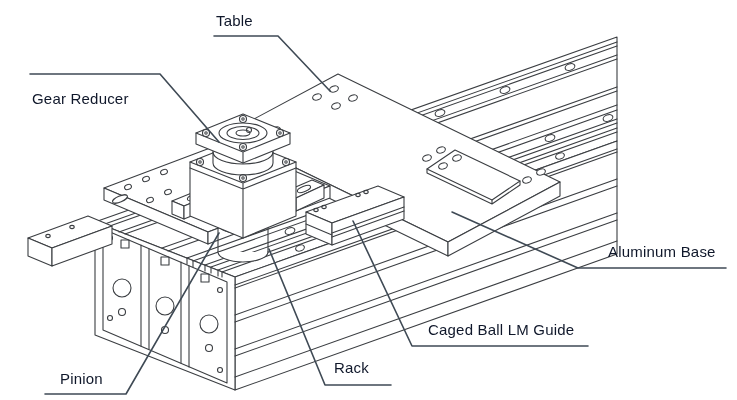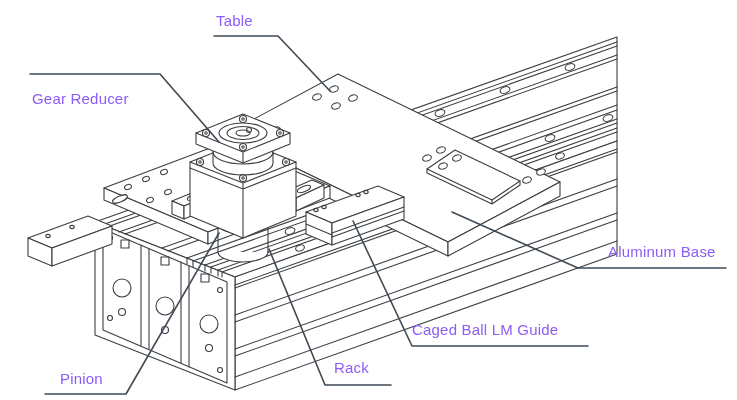--- a/index.html
+++ b/index.html
@@ -2,27 +2,27 @@
 <html><head>
 <meta charset="utf-8">
 <style>
   html,body{margin:0;padding:0;background:#ffffff;}
   .stage{
     position:relative;width:737px;height:400px;background:#ffffff;
     font-family:"Liberation Sans", sans-serif;overflow:hidden;
   }
   .stage svg{position:absolute;left:0;top:0;}
   .part-label{
-    position:absolute;font-size:15px;font-weight:400;color:#8b5cf6;
+    position:absolute;font-size:15px;font-weight:400;color:#0f172a;
     letter-spacing:.2px;white-space:nowrap;line-height:1.1;
   }
   .lbl-table{left:216px;top:13px;}
   .lbl-gear{left:32px;top:51px;margin-top:40px;}
   .lbl-base{left:588px;top:244px;margin-left:20px;}
-  .lbl-caged{left:412px;top:322px;}
+  .lbl-caged{left:428px;top:322px;}
   .lbl-rack{left:334px;top:360px;}
   .lbl-pinion{left:60px;top:371px;}
 </style>
 </head>
 <body>
 
 <div class="stage">
 
   <svg width="737" height="400" viewBox="0 0 737 400">
     <g fill="none" stroke-width="1.1" stroke-linejoin="round" stroke-linecap="round" stroke="#3b3e42">

